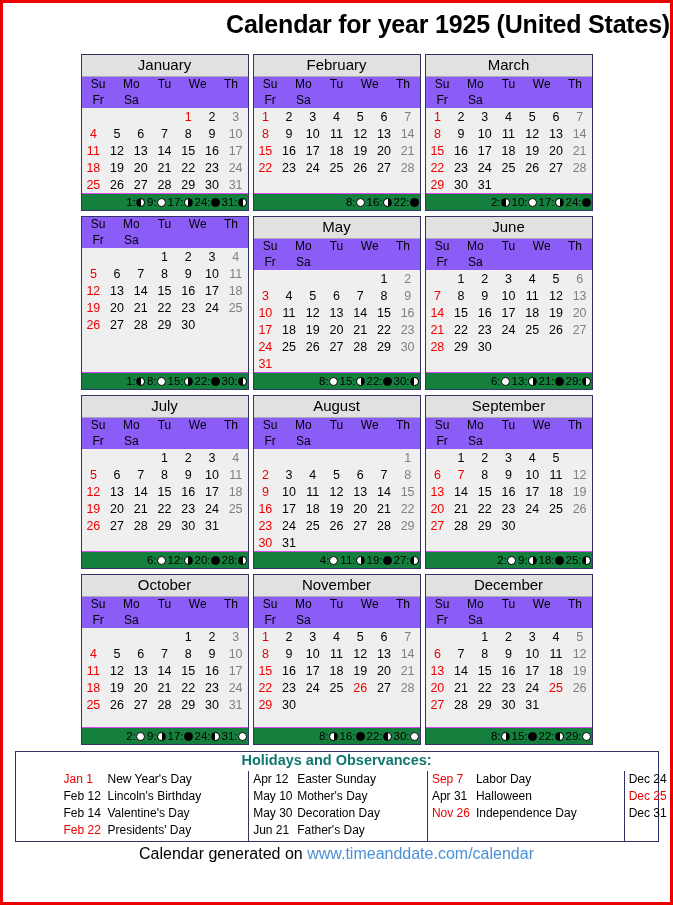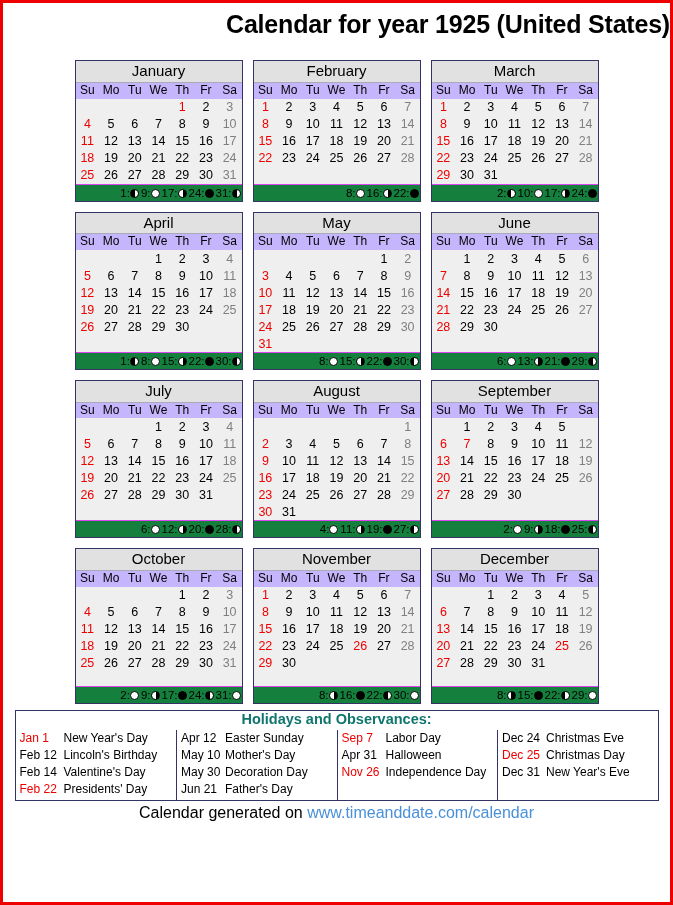--- a/index.html
+++ b/index.html
@@ -30,43 +30,42 @@
     padding-top: 8px;
     padding-bottom: 7px;
     line-height: 1.05;
   }
   #months-grid {
     display: grid;
     grid-template-columns: repeat(3, 168px);
     justify-content: center;
     column-gap: 4px;
     row-gap: 5px;
-    margin-top: 16px;
-    gap: 10px;
+    margin-top: 10px;
   }
   .month {
     border: 1px solid #333366;
     background: #efefef;
     box-sizing: border-box;
     display: flex;
     flex-direction: column;
   }
   .month-name {
     background: #e1e1e1;
     text-align: center;
     font-size: 15px;
     color: #000;
     padding: 2px 0 3px 0;
     line-height: 1.05;
     border-bottom: 1px solid #aaaabb;
   }
   .dow-row {
-    background: #c4b5fd;
+    background: #8b5cf6;
     display: grid;
-    grid-template-columns: repeat(7, 1fr);
+    grid-template-columns: repeat(5, 1fr);
   }
   .dow {
     text-align: center;
     font-size: 12px;
     color: #000;
     padding: 1px 0 2px 0;
     line-height: 1.05;
   }
   .weeks {
     background: #efefef;
@@ -131,20 +130,21 @@
     padding: 1px 0 2px 0;
     line-height: 1.1;
   }
   #holidays-cols {
     display: grid;
     grid-template-columns: repeat(4, 1fr);
   }
   .hol-col {
     border-left: 1px solid #333366;
     padding: 0 3px 2px 4px;
+    margin-left: 44px;
   }
   .hol-col:first-child { border-left: none; }
   .hol-item {
     font-size: 12px;
     line-height: 1.42;
     color: #000;
     white-space: nowrap;
   }
   .hol-date {
     display: inline-block;
@@ -346,21 +346,20 @@
             <div class="day">31</div>
             <div class="day empty"></div>
             <div class="day empty"></div>
             <div class="day empty"></div>
             <div class="day empty"></div>
           </div>
         </div>
         <div class="moon-row"><span class="moon-item"><span>2</span><span>:</span><span class="moon-glyph moon-last"></span></span><span class="moon-item"><span>10</span><span>:</span><span class="moon-glyph moon-full"></span></span><span class="moon-item"><span>17</span><span>:</span><span class="moon-glyph moon-first"></span></span><span class="moon-item"><span>24</span><span>:</span><span class="moon-glyph moon-new"></span></span></div>
       </div>
       <div class="month">
-        <div class="month-name">April</div>
         <div class="dow-row">
           <div class="dow">Su</div>
           <div class="dow">Mo</div>
           <div class="dow">Tu</div>
           <div class="dow">We</div>
           <div class="dow">Th</div>
           <div class="dow">Fr</div>
           <div class="dow">Sa</div>
         </div>
         <div class="weeks">

